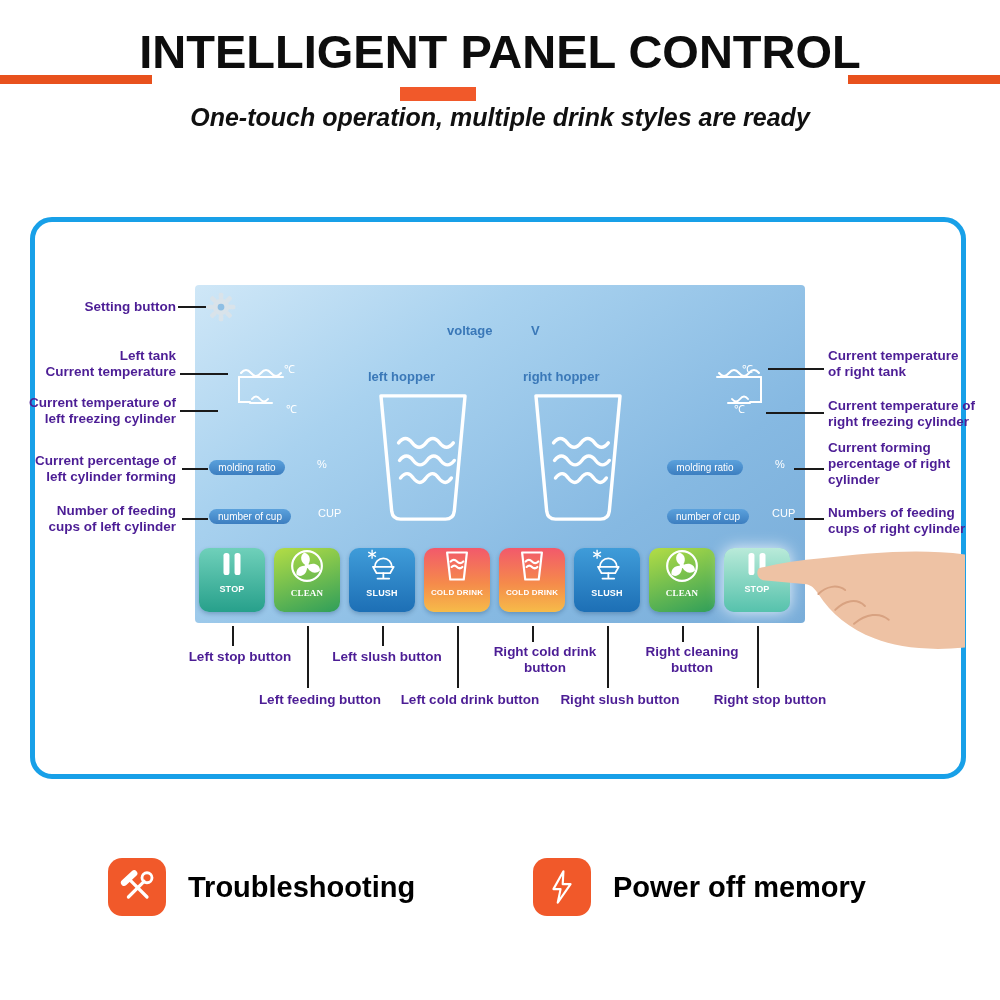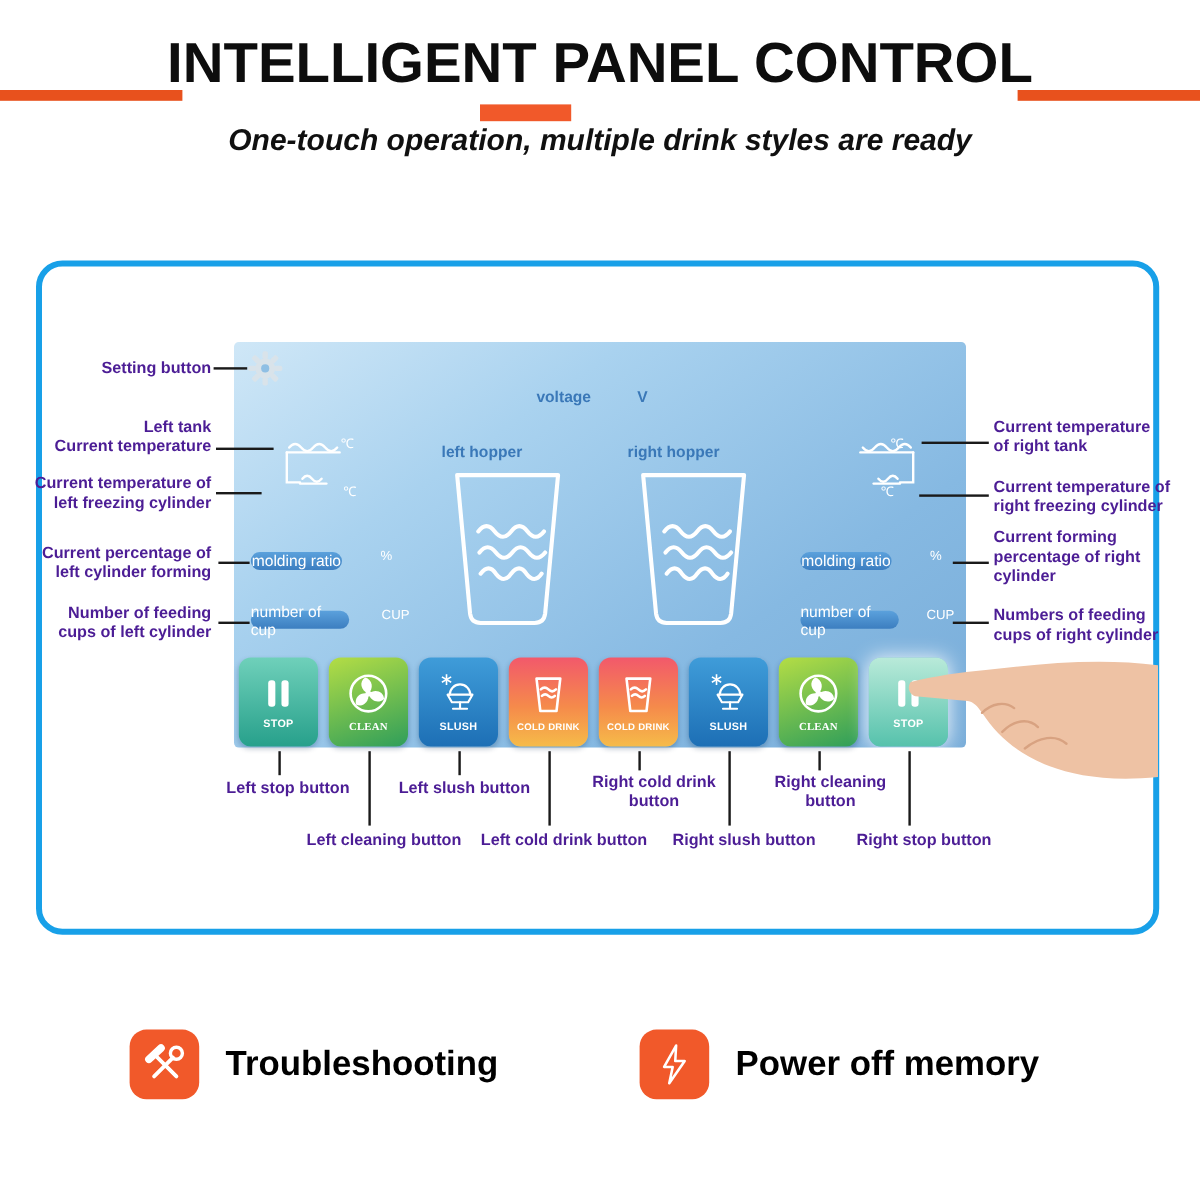--- a/index.html
+++ b/index.html
@@ -19,26 +19,26 @@
   
   .frame { position:absolute; left:30px; top:217px; width:936px; height:562px;
            border:5px solid #18a0e8; border-radius:22px; background:#fff; }
   .screen { position:absolute; left:195px; top:285px; width:610px; height:338px;
             border-radius:4px;
             background:linear-gradient(145deg,#cfe7f7 0%, #a9d2ef 30%, #86b9e2 70%, #79add9 100%); }
   .screen-text { position:absolute; color:#3a78b8; font-size:13px; font-weight:700; }
   .unit { position:absolute; color:#ffffff; font-size:11px; }
   .pill { position:absolute; height:15px; border-radius:8px;
           background:linear-gradient(180deg,#5ba1dc,#3c7ec0);
-          color:#fff; font-size:13px; display:flex; align-items:center; justify-content:center; }
+          color:#fff; font-size:10px; display:flex; align-items:center; justify-content:center; }
   .hopper { position:absolute; width:110px; text-align:left; color:#3a78b8; font-size:13px; font-weight:700; }
 
   
-  .btn { position:absolute; top:548px; width:66px; height:74px; border-radius:10px;
-         display:flex; flex-direction:column; align-items:center; justify-content:center; gap:4px;
+  .btn { position:absolute; top:548px; width:66px; height:64px; border-radius:10px;
+         display:flex; flex-direction:column; align-items:center; justify-content:flex-start; gap:4px;
          box-shadow:0 2px 4px rgba(0,40,80,.25); cursor:pointer; }
   .btn-label { color:#fff; font-size:9px; font-weight:700; letter-spacing:.2px; white-space:nowrap; }
   .btn.cold .btn-label { font-size:8px; }
   .btn.stop  { background:linear-gradient(180deg,#6fd0ba,#27a08b); }
   .btn.clean { background:linear-gradient(160deg,#b4dd45,#2f9e5a);font-family:Liberation Serif, serif; }
   .btn.slush { background:linear-gradient(180deg,#3f9cd9,#1d6fb5); }
   .btn.cold  { background:linear-gradient(180deg,#f2596b 0%,#f58a4b 55%,#f6bb49 100%); }
   .btn.pressed { background:linear-gradient(180deg,#b9ead9,#56c2ac); box-shadow:0 0 16px rgba(255,255,255,.85); }
 
   
@@ -325,21 +325,21 @@
   <div class="vline" style="left:607px;top:626px;height:62px;"></div>
   <div class="vline" style="left:757px;top:626px;height:62px;"></div>
 
   <div class="callout bottom" style="left:140px;top:649px;">Left stop button</div>
   <div class="callout bottom" style="left:287px;top:649px;">Left slush button</div>
   <div class="callout bottom" style="left:445px;top:644px;">Right cold drink
 button</div>
   <div class="callout bottom" style="left:592px;top:644px;">Right cleaning
 button</div>
 
-  <div class="callout bottom" style="left:220px;top:692px;">Left cleaning button</div>
+  <div class="callout bottom" style="left:220px;top:692px;">Left feeding button</div>
   <div class="callout bottom" style="left:370px;top:692px;">Left cold drink button</div>
   <div class="callout bottom" style="left:520px;top:692px;">Right slush button</div>
   <div class="callout bottom" style="left:670px;top:692px;">Right stop button</div>
 
   <div class="feature" style="left:108px;top:858px;">
     <div class="feature-icon">
       <svg width="40" height="40" viewBox="0 0 56 56">
         <g stroke="#fff" stroke-linecap="round" fill="none">
           <line x1="16" y1="42" x2="38" y2="20" stroke-width="4.5"></line>
           <circle cx="42" cy="15" r="7" stroke-width="4"></circle>

